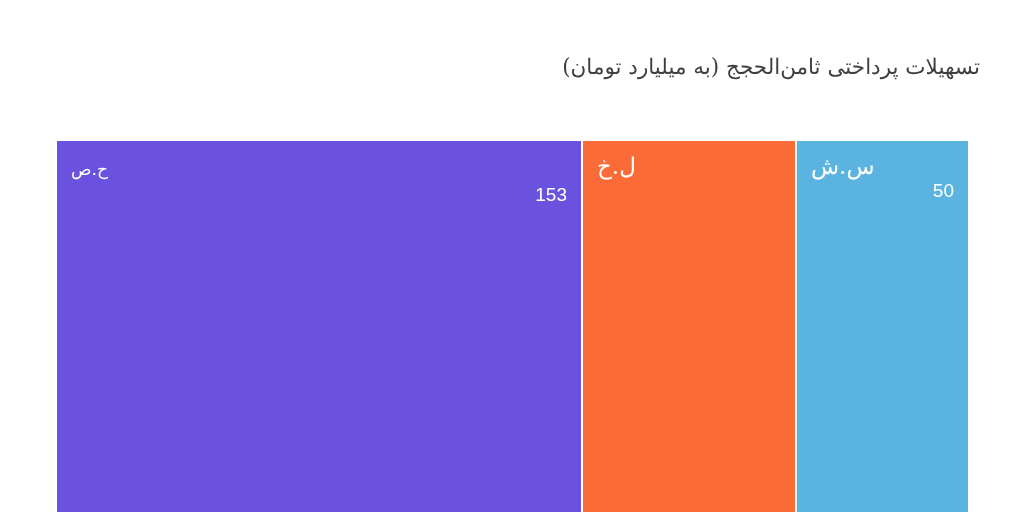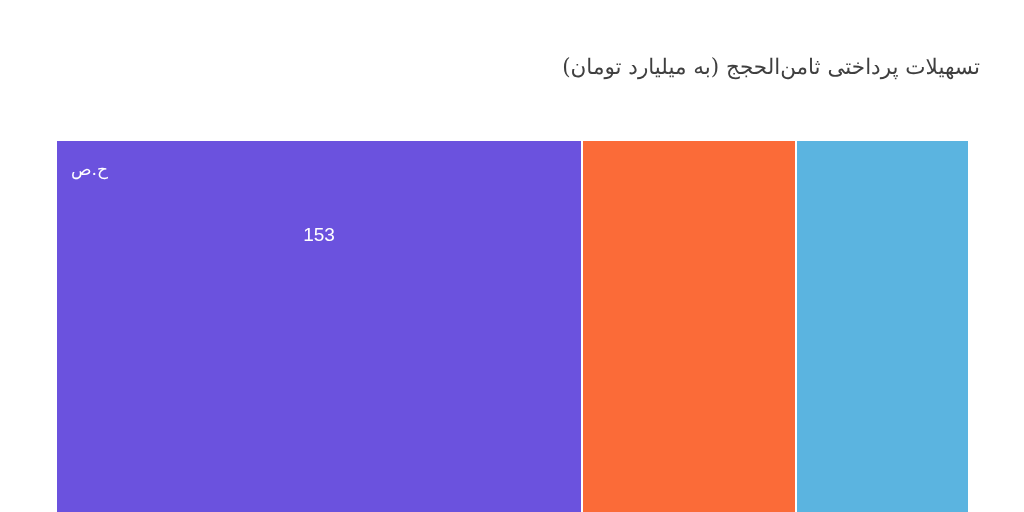--- a/index.html
+++ b/index.html
@@ -70,28 +70,27 @@
     color: #ffffff;
     font-family: "DejaVu Serif", "Liberation Serif", serif;
     font-size: 17px;
     line-height: 28px;
     font-weight: 400;
     white-space: nowrap;
   }
   .tile-value {
     display: block;
     direction: ltr;
-    text-align: center;
+    text-align: right;
     color: #ffffff;
     font-family: "Liberation Sans", sans-serif;
     font-size: 19px;
     line-height: 23px;
     font-weight: 400;
     white-space: nowrap;
-    margin-top: 40px;
   }
   
   .tile.small .tile-label { font-size: 23px; line-height: 26px; }
   .tile.small .tile-body  { padding-top: 12px; }
 </style>
 </head>
 <body>
 
 <div id="figure">
 
@@ -101,22 +100,25 @@
 
     <div class="tile" id="tile-1" style="left: 0px; width: 524px; background-color: rgb(107, 82, 222);">
       <div class="tile-body" style="color: rgb(255, 255, 255);">
         <span class="tile-label">ح.ص</span>
         <span class="tile-value">153</span>
       </div>
     </div>
 
     <div class="tile small" id="tile-2" style="left: 526px; width: 212px; background-color: rgb(251, 107, 56);">
       <div class="tile-body" style="color: rgb(255, 255, 255);">
+        <span class="tile-label">ل.خ</span>
       </div>
     </div>
 
     <div class="tile small" id="tile-3" style="left: 740px; width: 171px; background-color: rgb(91, 180, 224);">
       <div class="tile-body" style="color: rgb(255, 255, 255);">
+        <span class="tile-label">س.ش</span>
+        <span class="tile-value">50</span>
       </div>
     </div>
 
   </div>
 </div>
 
 </body></html>

